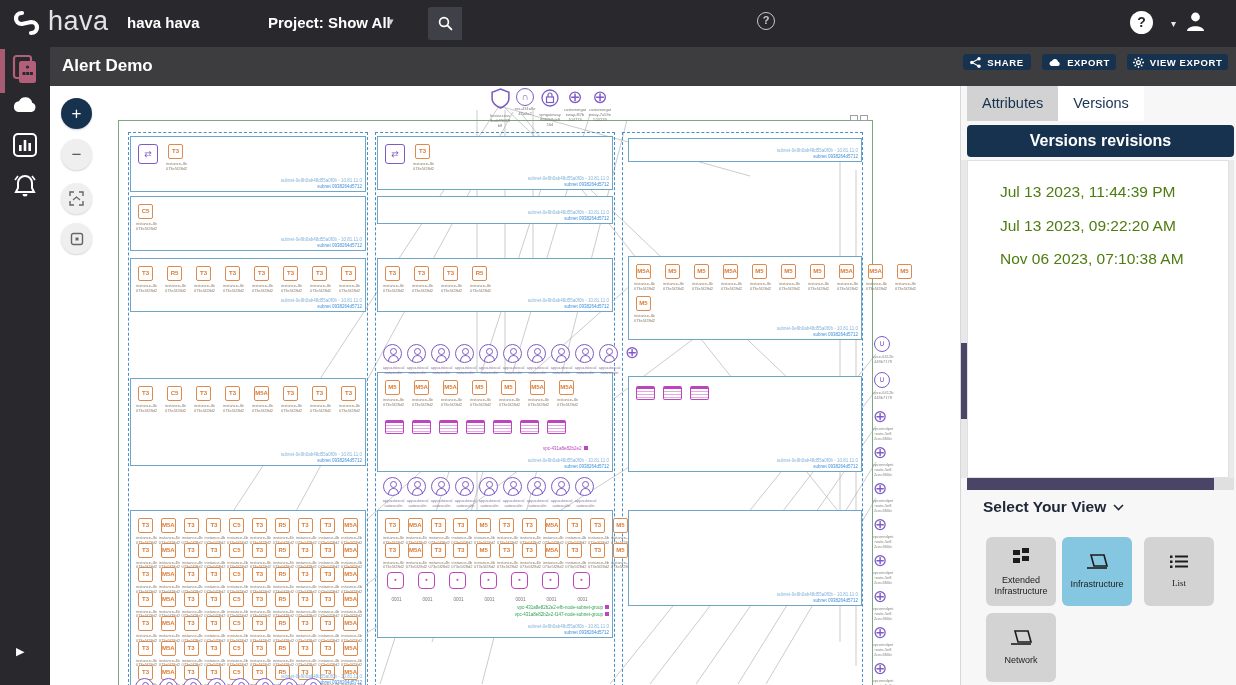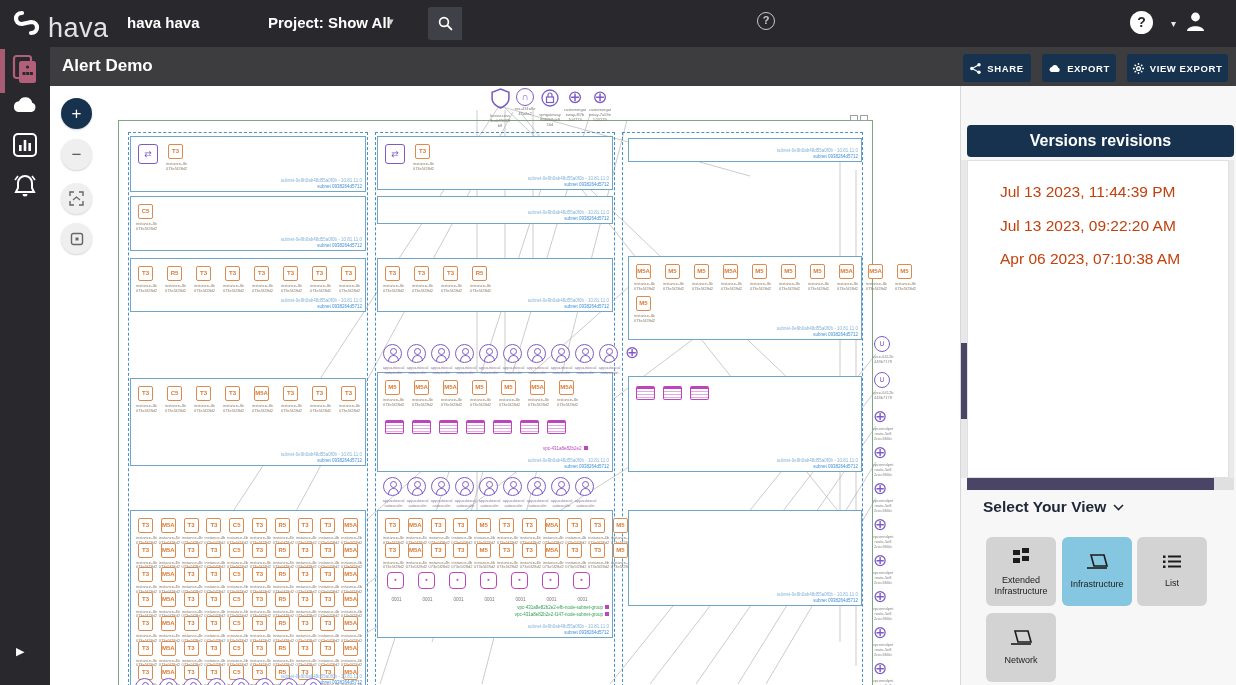--- a/index.html
+++ b/index.html
@@ -2,37 +2,37 @@
 <html><head>
 <meta charset="utf-8">
 <style>
   * { box-sizing: border-box; margin:0; padding:0; }
   html,body { width:1236px; height:685px; overflow:hidden; font-family:"Liberation Sans",sans-serif; background:#fff; }
   #app { position:relative; width:1236px; height:685px; }
 
   
   .navbar { position:absolute; left:0; top:0; width:1236px; height:47px; background:#29292d; z-index:40; }
   .navbar > * { position:absolute; }
-  .logo { left:10px; top:6px; display:flex; align-items:flex-end; gap:4px; }
+  .logo { left:10px; top:6px; display:flex; align-items:flex-start; gap:4px; }
   .logo-text { color:#e3e3e3; font-size:27px; font-weight:300; letter-spacing:.5px; }
   .ws-name { left:127px; top:14px; color:#fff; font-size:15px; font-weight:bold; }
   .project { left:268px; top:14px; color:#fff; font-size:15px; font-weight:bold; }
   .proj-caret { left:388px; top:15px; color:#cfcfcf; font-size:11px; }
   .search { left:428px; top:7px; width:325px; height:33px; display:flex; border-radius:3px; overflow:hidden; }
   .search-seg { width:34px; background:#404048; display:flex; align-items:center; justify-content:center; }
   .search-field { flex:1; background:#323238; color:#97979c; font-size:13.5px; display:flex; align-items:center; padding-left:14px; }
   .q-outline { left:757px; top:12px; width:18px; height:18px; border:1.6px solid #c9c9c9; border-radius:50%; color:#c9c9c9; font-size:11px; font-weight:bold; text-align:center; line-height:15px; }
   .q-filled { left:1130px; top:11px; width:23px; height:23px; background:#fff; border-radius:50%; color:#29292d; font-size:14px; font-weight:bold; text-align:center; line-height:23px; }
   .nav-caret { left:1171px; top:18px; color:#e8e8e8; font-size:10px; }
   .person { left:1184px; top:10px; }
 
   
   .alertbar { position:absolute; left:50px; top:47px; width:1186px; height:39px; background:#3d3d3f; z-index:30; }
   .page-title { position:absolute; left:12px; top:9px; color:#fff; font-size:17px; font-weight:bold; }
-  .abtn { position:absolute; top:7px; height:28px; background:#16324f; border:none; border-radius:3px; color:#fff; font-family:inherit; font-size:9.5px; font-weight:bold; letter-spacing:.6px; display:flex; align-items:center; justify-content:center; gap:6px; cursor:pointer; }
+  .abtn { position:absolute; top:7px; height:16px; background:#16324f; border:none; border-radius:3px; color:#fff; font-family:inherit; font-size:9.5px; font-weight:bold; letter-spacing:.6px; display:flex; align-items:center; justify-content:center; gap:6px; cursor:pointer; }
   .abtn.share { left:913px; width:68px; }
   .abtn.export { left:992px; width:74px; }
   .abtn.viewopt { left:1077px; width:101px; }
 
   
   .sidebar { position:absolute; left:0; top:47px; width:50px; height:638px; background:#29292d; z-index:35; }
   .active-bar { position:absolute; left:0; top:2px; width:5px; height:44px; background:#a85c74; }
   .side-ic { position:absolute; left:0; width:50px; display:flex; justify-content:center; cursor:pointer; }
   .side-expand { position:absolute; left:16px; top:598px; color:#fff; font-size:11px; cursor:pointer; }
 
@@ -72,21 +72,21 @@
   .cornersq { position:absolute; width:8px; height:6px; border:1px solid #9aa0a6; background:#fff; }
   #linesvg { position:absolute; left:0; top:0; pointer-events:none; }
 
   
   .rpanel { position:absolute; left:960px; top:86px; width:276px; height:599px; background:#f7f7f7; border-left:1px solid #d8d8d8; z-index:20; }
   .tabs { position:absolute; left:6px; top:0; height:35px; display:flex; }
   .tab { padding:0 15px; height:35px; line-height:35px; font-size:14.5px; color:#16324f; cursor:pointer; background:#d2d2d2; }
   .tab.active { background:#fff; }
   .compare-btn { position:absolute; left:6px; top:39px; width:267px; height:32px; background:#16324f; border:none; border-radius:4px; color:#fff; font-family:inherit; font-size:16px; font-weight:600; cursor:pointer; }
   .vlist { position:absolute; left:6px; top:74px; width:262px; height:318px; background:#fff; border:1px solid #e0e0e0; padding-top:14px; overflow:hidden; }
-  .vitem { height:33.5px; line-height:33.5px; padding-left:32px; font-size:15.5px; color:#c2410c; white-space:nowrap; cursor:pointer; }
+  .vitem { height:33.5px; line-height:33.5px; padding-left:32px; font-size:15.5px; color:#4d7c0f; white-space:nowrap; cursor:pointer; }
   .vitem.selected { background:#16324f; color:#fff; }
   .vtrack { position:absolute; left:0; top:74px; width:6px; height:318px; background:#e8e8e8; }
   .vthumb { position:absolute; left:0; top:183px; width:6px; height:76px; background:#4a4566; }
   .vtrack-r { position:absolute; left:268px; top:74px; width:5px; height:318px; background:#eaeaea; }
   .hscroll { position:absolute; left:6px; top:392px; width:267px; height:12px; background:#e0e0e0; }
   .hthumb { position:absolute; left:0; top:0; width:247px; height:12px; background:#4a4566; }
   .sv-head { position:absolute; left:22px; top:412px; font-size:15.5px; font-weight:bold; color:#20283a; display:flex; align-items:center; gap:7px; cursor:pointer; }
   .vcard { position:absolute; width:70px; height:69px; border-radius:6px; background:#d3d3d3; display:flex; flex-direction:column; align-items:center; justify-content:center; gap:5px; cursor:pointer; }
   .vcard.selected { background:#85c6e0; }
   .vcard .lbl { font-size:9px; color:#222; text-align:center; line-height:1.2; }
@@ -921,29 +921,33 @@
     </div>
     <div class="ctrl" style="top:137px">
       <svg width="14" height="14" viewBox="0 0 14 14">
           <rect x="1.5" y="1.5" width="11" height="11" rx="2" fill="none" stroke="#666" stroke-width="1.4"></rect>
           <rect x="5.5" y="5.5" width="3" height="3" fill="#666"></rect>
         </svg>
     </div>
   </div>
 
   <div class="rpanel">
+    <div class="tabs">
+      <div class="tab">Attributes</div>
+      <div class="tab active">Versions</div>
+    </div>
     <button class="compare-btn">Versions revisions</button>
     <div class="vtrack">
         <div class="vthumb"></div>
       </div>
     <div class="vtrack-r"></div>
     <div class="vlist" id="vlist">
         <div class="vitem">Jul 13 2023, 11:44:39 PM</div>
         <div class="vitem">Jul 13 2023, 09:22:20 AM</div>
-        <div class="vitem">Apr 06 2023, 07:10:38 AM</div>
+        <div class="vitem">Nov 06 2023, 07:10:38 AM</div>
       </div>
     <div class="hscroll">
         <div class="hthumb"></div>
       </div>
     <div class="sv-head">
       <span>Select Your View</span>
       <svg width="11" height="7" viewBox="0 0 11 7">
           <path d="M1 1 L5.5 5.5 L10 1" fill="none" stroke="#20283a" stroke-width="1.6"></path>
         </svg>
     </div>
@@ -957,21 +961,21 @@
             </svg></span>
           <span class="lbl">Extended Infrastructure</span>
         </div>
         <div class="vcard selected" style="left: 101px; top: 451px;">
           <span><svg width="24" height="17" viewBox="0 0 24 17">
               <path d="M6 2 H19 L22 13 H9 Z" fill="none" stroke="#1c1c1c" stroke-width="1.6"></path>
               <line x1="2" y1="15" x2="22" y2="15" stroke="#1c1c1c" stroke-width="1.6"></line>
             </svg></span>
           <span class="lbl">Infrastructure</span>
         </div>
-        <div class="vcard" style="left: 176px; top: 451px;">
+        <div class="vcard" style="left: 183px; top: 451px; font-family: Liberation Serif, serif;">
           <span><svg width="20" height="15" viewBox="0 0 20 15">
               <g stroke="#1c1c1c" stroke-width="2">
                 <line x1="6" y1="2.5" x2="19" y2="2.5"></line>
                 <line x1="6" y1="7.5" x2="19" y2="7.5"></line>
                 <line x1="6" y1="12.5" x2="19" y2="12.5"></line>
               </g>
               <g fill="#1c1c1c">
                 <rect x="1" y="1.5" width="2.5" height="2.5"></rect>
                 <rect x="1" y="6.5" width="2.5" height="2.5"></rect>
                 <rect x="1" y="11.5" width="2.5" height="2.5"></rect>

